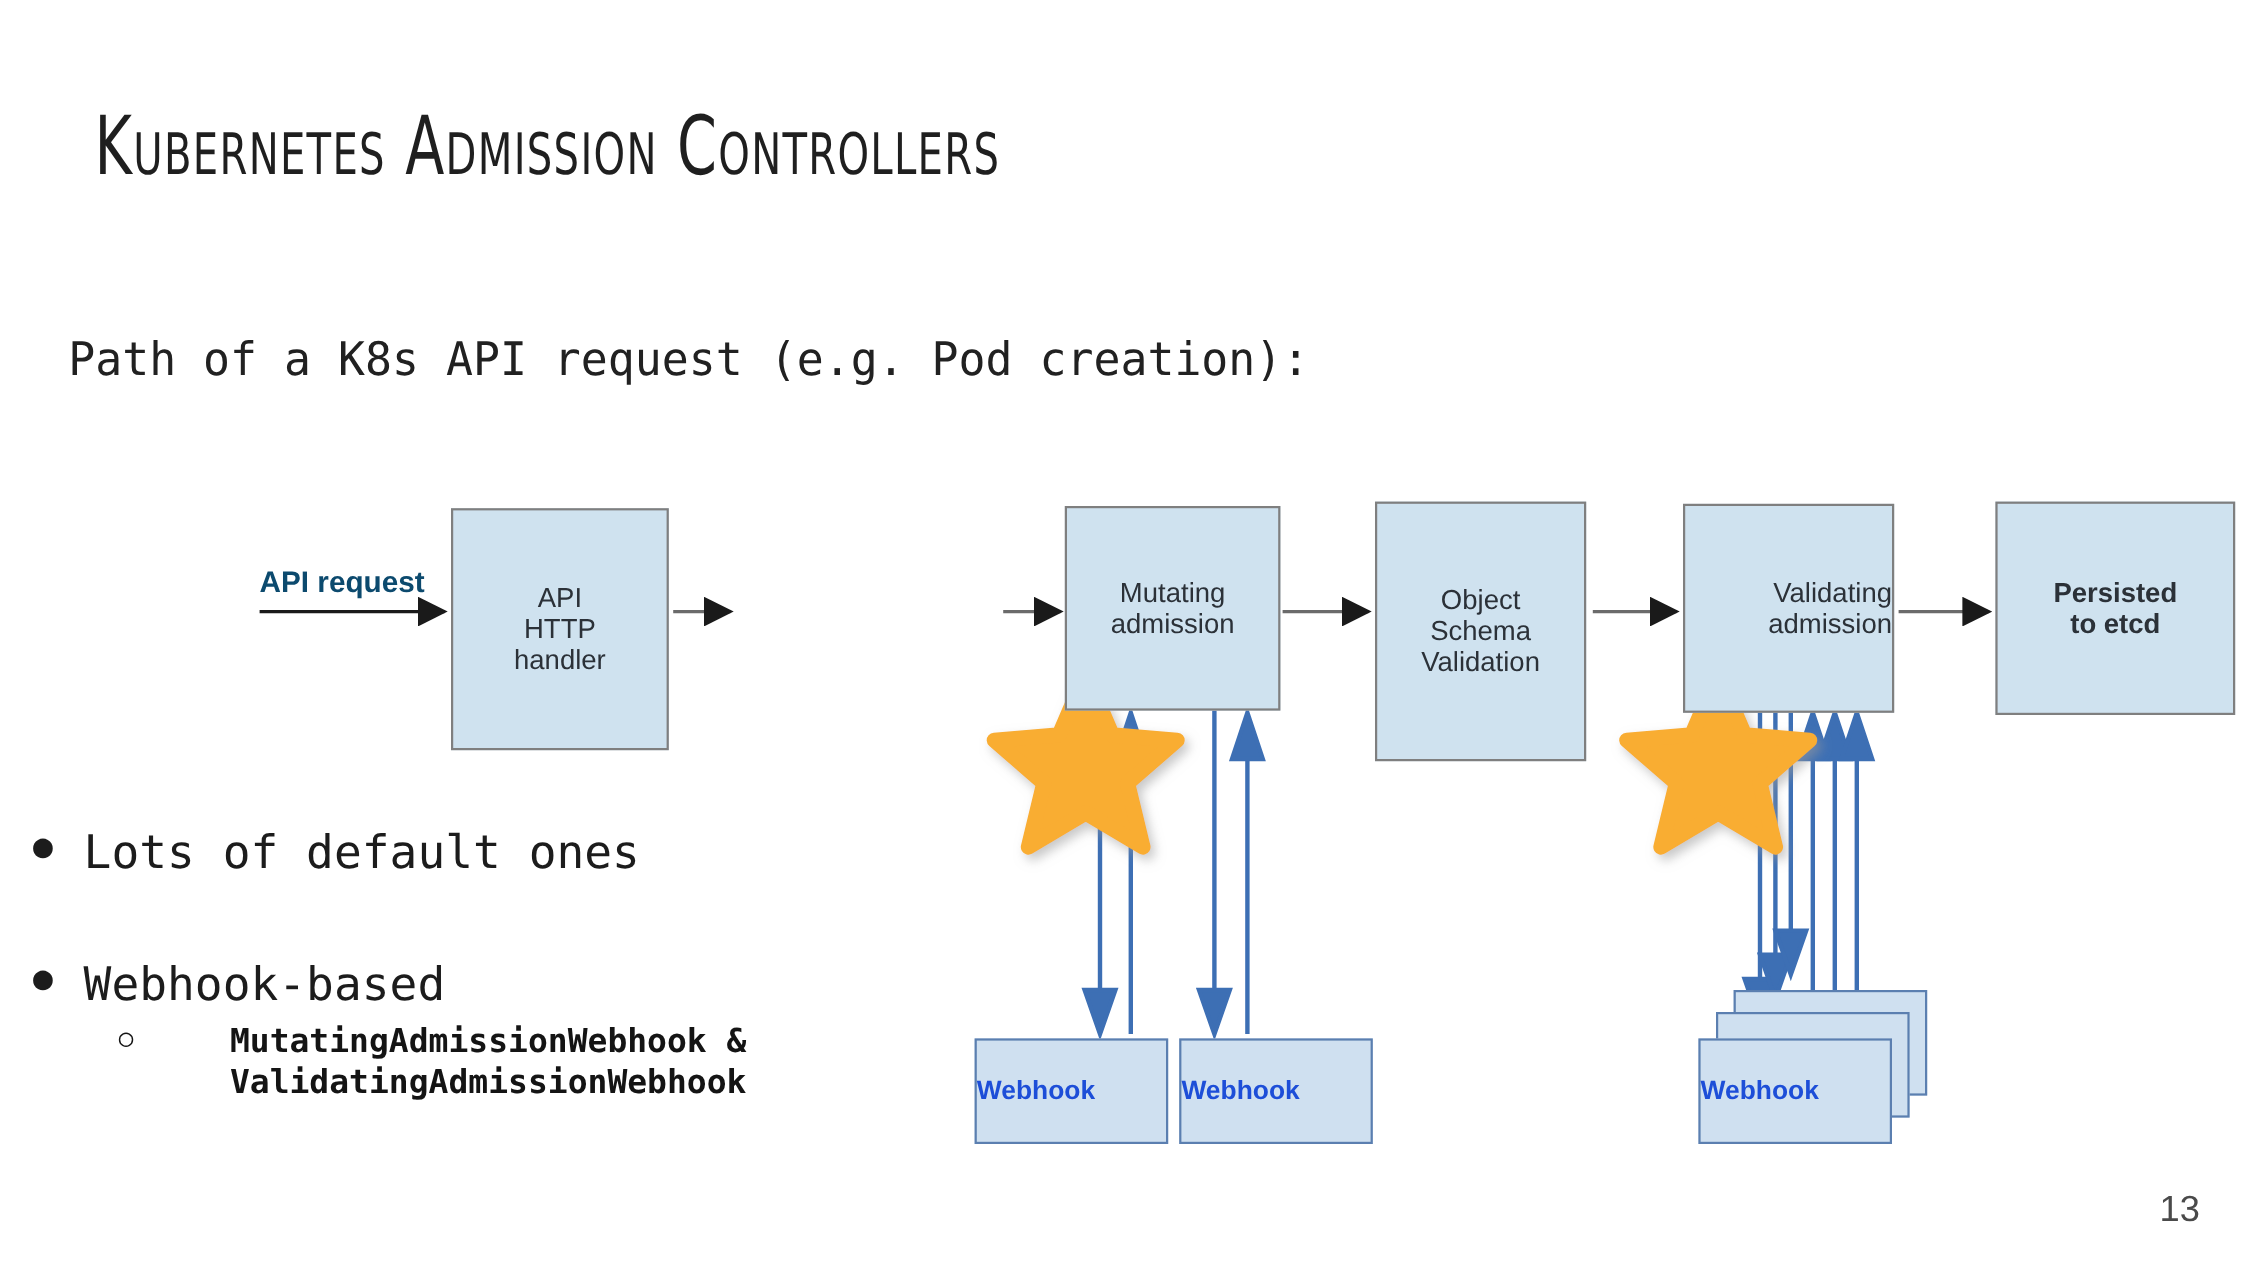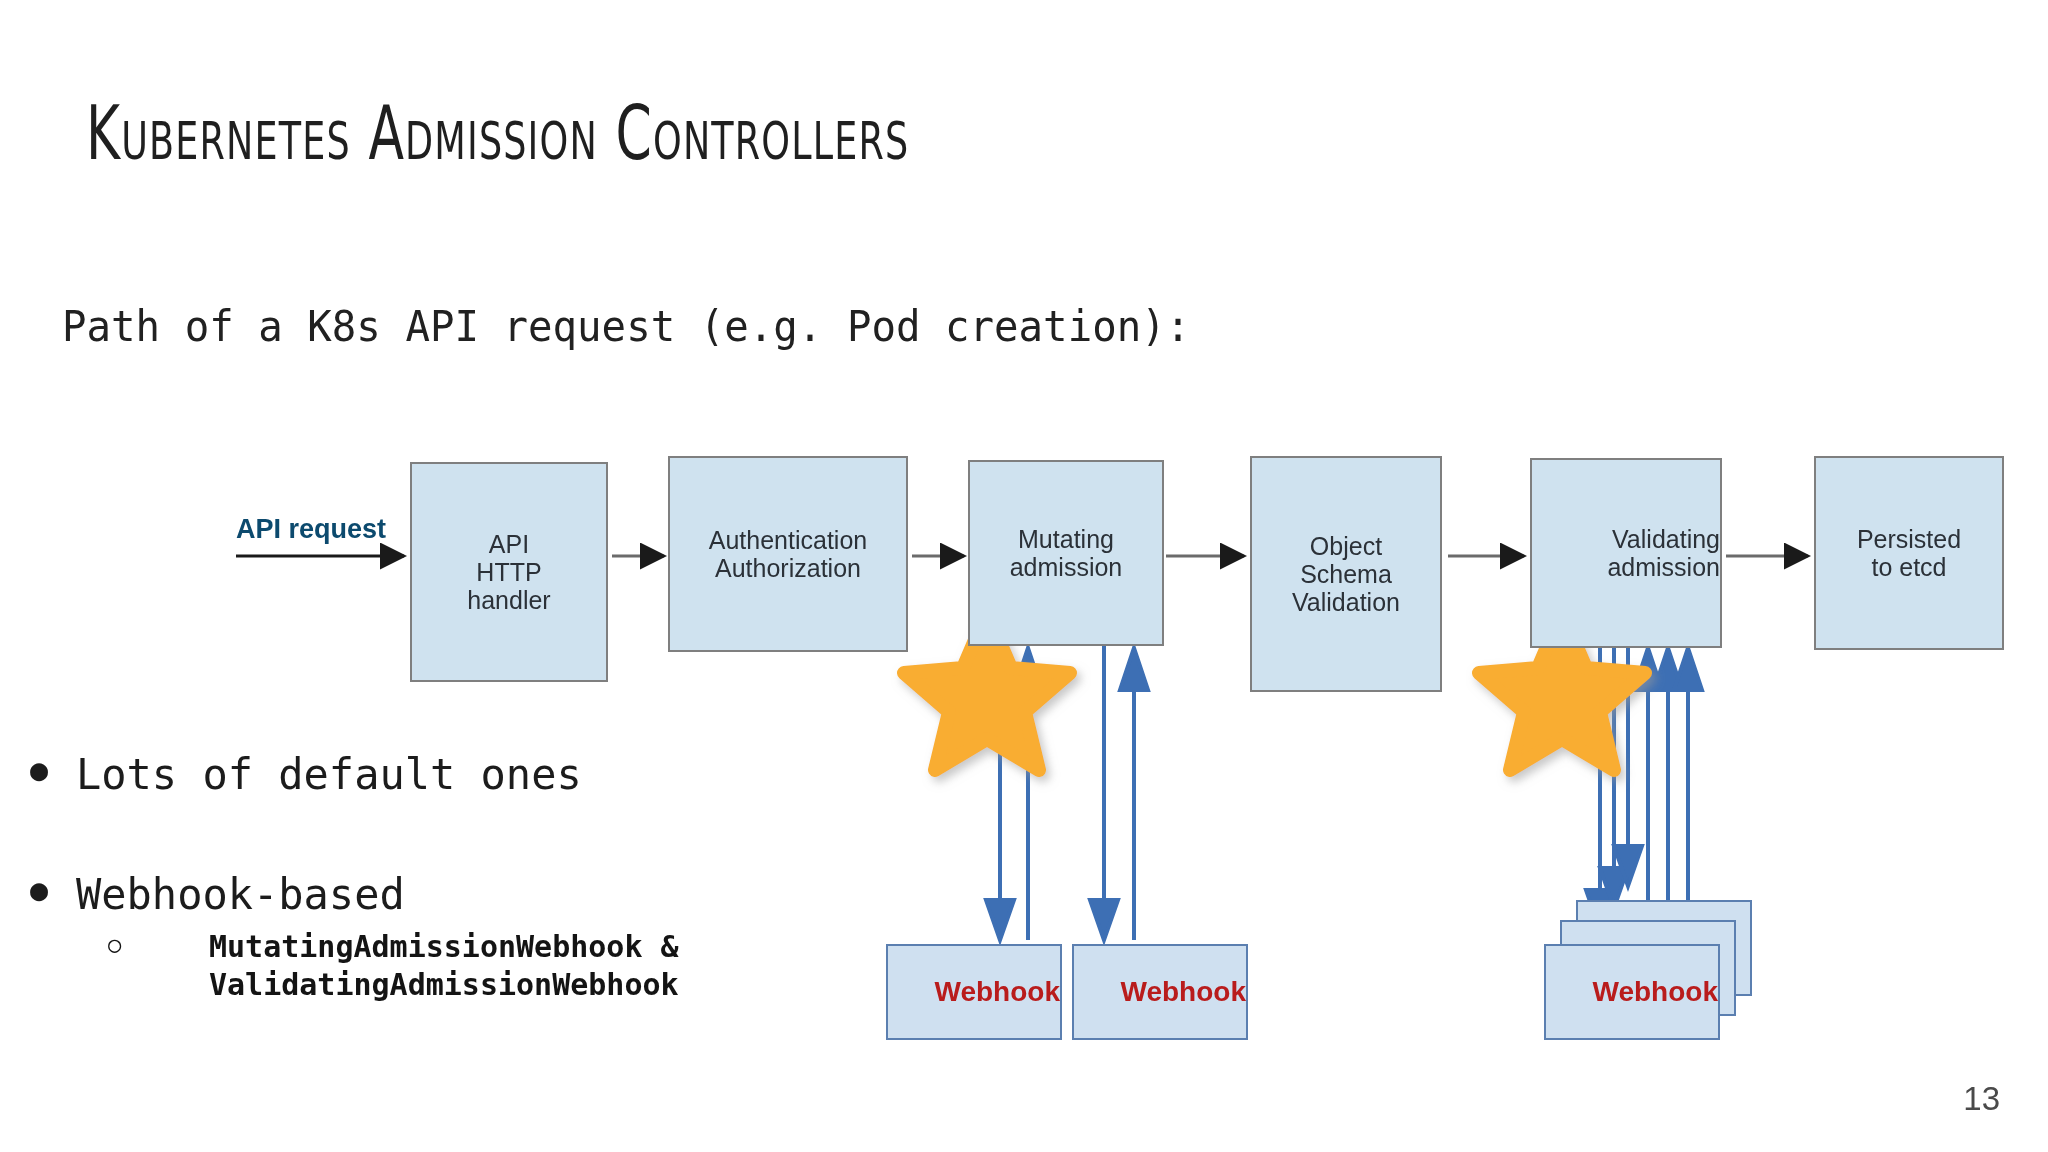--- a/index.html
+++ b/index.html
@@ -96,25 +96,25 @@
     text-align: center;
   }
   .stage span { display: block; }
 
   
   .webhook {
     position: absolute;
     background: #cfe0f0;
     border: 2px solid #5b7fb0;
     box-sizing: border-box;
-    display: flex; align-items: center; justify-content: flex-end;
-    font-family: "Liberation Sans", sans-serif;
-    font-size: 28px;
+    display: flex; align-items: center; justify-content: flex-start;
+    font-family: "Liberation Sans", sans-serif;
+    font-size: 24px;
     font-weight: 600;
-    color: #b91c1c;
+    color: #1d4ed8;
   }
   .webhook-ghost {
     position: absolute;
     background: #cfe0f0;
     border: 2px solid #5b7fb0;
     box-sizing: border-box;
   }
 
   #api-request-label {
     position: absolute;
@@ -208,42 +208,38 @@
   </svg>
 
   <div id="api-request-label">API request</div>
 
   <div class="stage" style="left:410px; top:462px; width:198px; height:220px;">
     <span>API</span>
     <span>HTTP</span>
     <span>handler</span>
   </div>
 
-  <div class="stage" style="left:668px; top:456px; width:240px; height:196px;">
-    <span>Authentication</span>
-    <span>Authorization</span>
-  </div>
 
   <div class="stage" style="left:968px; top:460px; width:196px; height:186px;">
     <span>Mutating</span>
     <span>admission</span>
   </div>
 
   <div class="stage" style="left:1250px; top:456px; width:192px; height:236px;">
     <span>Object</span>
     <span>Schema</span>
     <span>Validation</span>
   </div>
 
   <div class="stage" style="left:1530px; top:458px; width:192px; height:190px;align-items:flex-end;">
     <span>Validating</span>
     <span>admission</span>
   </div>
 
-  <div class="stage" style="left:1814px; top:456px; width:190px; height:194px;">
+  <div class="stage" style="left:1814px; top:456px; width:218px; height:194px;font-weight:bold;">
     <span>Persisted</span>
     <span>to etcd</span>
   </div>
 
   <div class="webhook" style="left:886px; top:944px; width:176px; height:96px;">
     <span>Webhook</span>
   </div>
 
   <div class="webhook" style="left:1072px; top:944px; width:176px; height:96px;">
     <span>Webhook</span>

